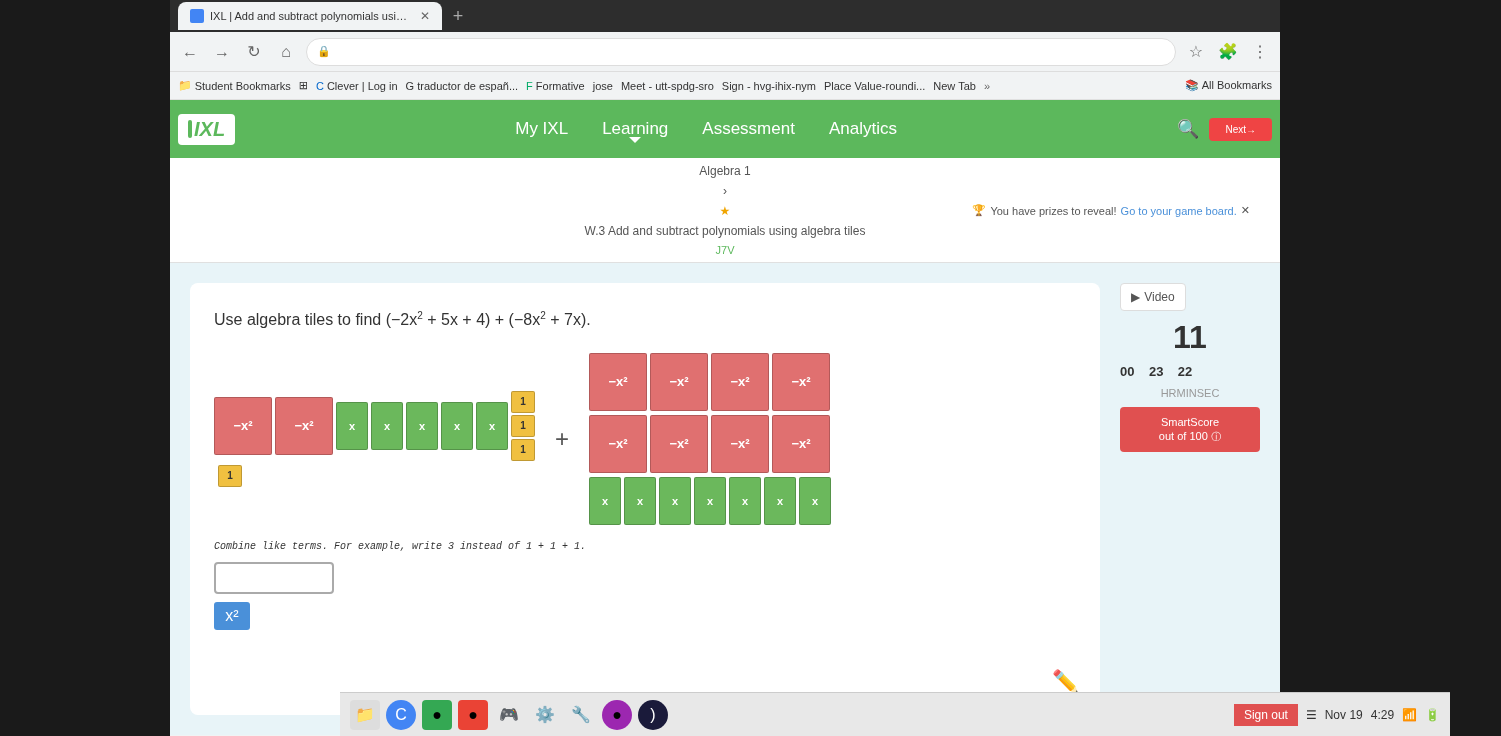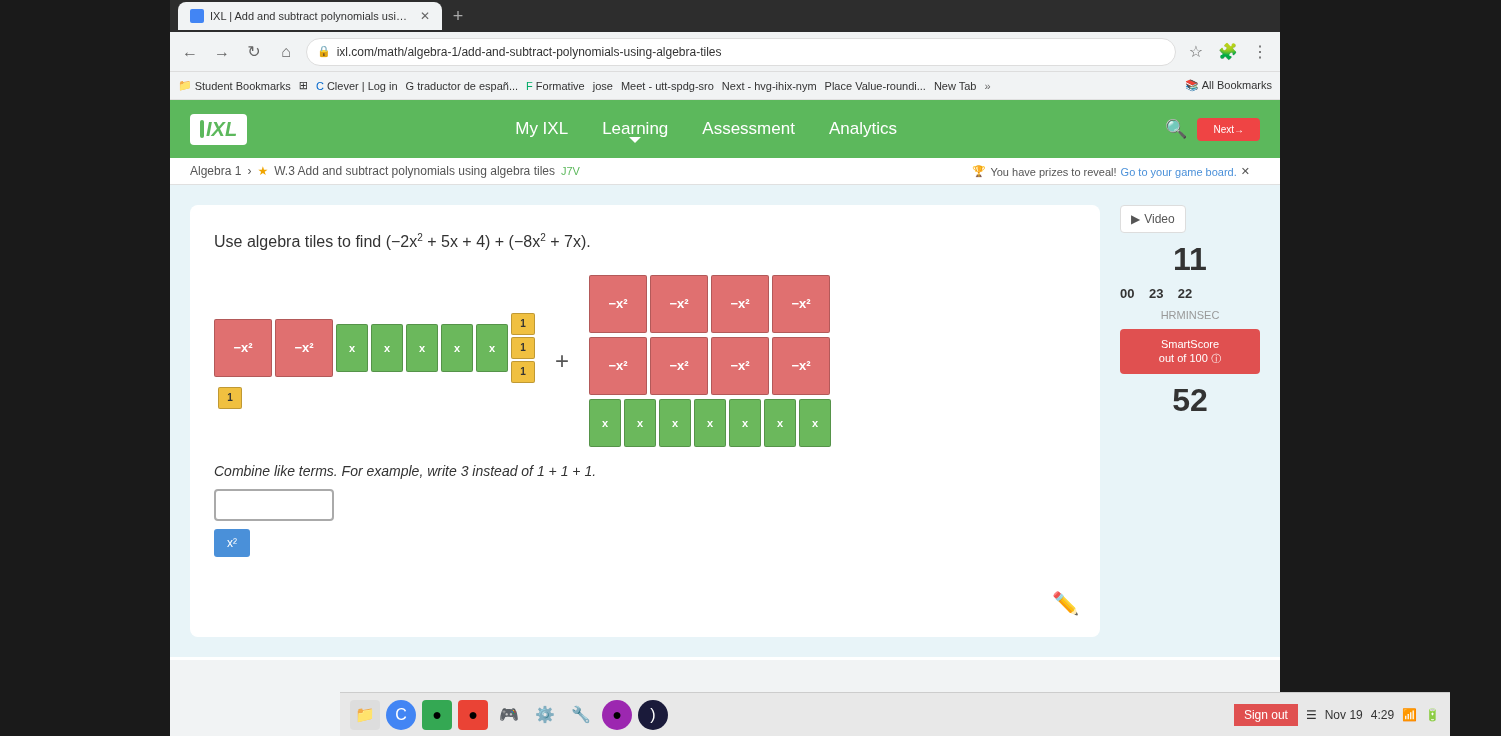--- a/index.html
+++ b/index.html
@@ -69,21 +69,21 @@
 
     
     .ixl-content { position: relative; width: 1110px; height: 560px; background: white; }
 
     
     .ixl-header {
       background: #5cb85c;
       height: 58px;
       display: flex;
       align-items: center;
-      padding: 0 20px;
+      padding: 0 8px;
       gap: 30px;
     }
     .ixl-logo {
       background: white;
       border-radius: 4px;
       padding: 4px 10px;
       font-weight: bold;
       font-size: 18px;
       color: #5cb85c;
       display: flex;
@@ -103,20 +103,21 @@
     .breadcrumb {
       background: white;
       padding: 6px 20px;
       font-size: 12px;
       color: #555;
       display: flex;
       align-items: center;
       gap: 6px;
       border-bottom: 1px solid #e0e0e0;
       position: relative;
+      flex-direction: column;
     }
     .breadcrumb a { color: #555; text-decoration: none; }
     .breadcrumb-star { color: #f0a500; }
     .breadcrumb-code { color: #5cb85c; font-size: 11px; }
     .prize-banner { position: absolute; right: 30px; top: 50%; transform: translateY(-50%); font-size: 11px; color: #555; display: flex; align-items: center; gap: 4px; }
     .prize-icon { color: #f0a500; }
 
     
     .exercise-area {
       background: #e8f4f8;
@@ -159,21 +160,21 @@
     .plus-sign { font-size: 24px; color: #555; margin: 0 8px; }
 
     
     .left-group { display: flex; flex-direction: column; gap: 4px; }
     .left-row { display: flex; gap: 3px; align-items: center; }
 
     
     .right-group { display: flex; flex-direction: column; gap: 4px; }
     .right-row { display: flex; gap: 3px; }
 
-    .combine-text { font-style: italic; font-size: 14px; color: #333; margin: 16px 0 10px; }
+    .combine-text { font-style: italic; font-size: 10px; color: #333; margin: 16px 0 10px; font-family: Liberation Mono, monospace; }
     .answer-input {
       border: 2px solid #aaa;
       border-radius: 4px;
       width: 120px;
       height: 32px;
       padding: 4px 8px;
       font-size: 14px;
     }
 
     .answer-toolbar {
@@ -182,21 +183,21 @@
       gap: 4px;
     }
     .toolbar-btn {
       background: #4a90d9;
       color: white;
       border: none;
       border-radius: 3px;
       width: 36px;
       height: 28px;
       cursor: pointer;
-      font-size: 12px;
+      font-size: 16px;
       display: flex;
       align-items: center;
       justify-content: center;
     }
 
     
     .exercise-sidebar {
       width: 140px;
       display: flex;
       flex-direction: column;
@@ -288,21 +289,20 @@
     <div style="width:24px;height:24px;display:flex;align-items:center;justify-content:center;color:#aaa;font-size:18px;cursor:pointer;">+</div>
   </div>
 
   <div class="nav-bar">
     <button class="nav-btn">←</button>
     <button class="nav-btn">→</button>
     <button class="nav-btn">↻</button>
     <button class="nav-btn">⌂</button>
     <div class="address-bar">
       <span class="lock-icon">🔒</span>
-      <span style="font-size:12px;color:#333;">ixl.com/math/algebra-1/add-and-subtract-polynomials-using-algebra-tiles</span>
     </div>
     <button class="nav-btn">☆</button>
     <button class="nav-btn">🧩</button>
     <button class="nav-btn">⋮</button>
   </div>
 
   <div class="bookmarks-bar">
     <div class="bookmark-item">
       <span>📁</span>
       <span>Student Bookmarks</span>
@@ -320,21 +320,21 @@
       <span style="color:#00aa66;font-size:11px;">F</span>
       <span>Formative</span>
     </div>
     <div class="bookmark-item">
       <span>jose</span>
     </div>
     <div class="bookmark-item">
       <span>Meet - utt-spdg-sro</span>
     </div>
     <div class="bookmark-item">
-      <span>Next - hvg-ihix-nym</span>
+      <span>Sign - hvg-ihix-nym</span>
     </div>
     <div class="bookmark-item">
       <span>Place Value-roundi...</span>
     </div>
     <div class="bookmark-item">
       <span>New Tab</span>
     </div>
     <div class="bookmark-item" style="color:#666;">»</div>
     <div class="bookmark-item" style="margin-left:auto;">📚 All Bookmarks</div>
   </div>
@@ -460,21 +460,20 @@
         </div>
         <div class="time-labels">
           <span>HR</span>
           <span>MIN</span>
           <span>SEC</span>
         </div>
         <div class="smartscore-btn">
           <span style="font-size:11px;">SmartScore<br>out of 100</span>
           <span style="font-size:10px;"> ⓘ</span>
         </div>
-        <div class="smart-number">52</div>
       </div>
     </div>
   </div>
 
   <div class="taskbar">
     <div class="taskbar-icon" style="background:#ddd;">📁</div>
     <div class="taskbar-icon" style="background:#4285f4;color:white;border-radius:50%;">C</div>
     <div class="taskbar-icon" style="background:#34a853;">●</div>
     <div class="taskbar-icon" style="background:#ea4335;">●</div>
     <div class="taskbar-icon">🎮</div>

